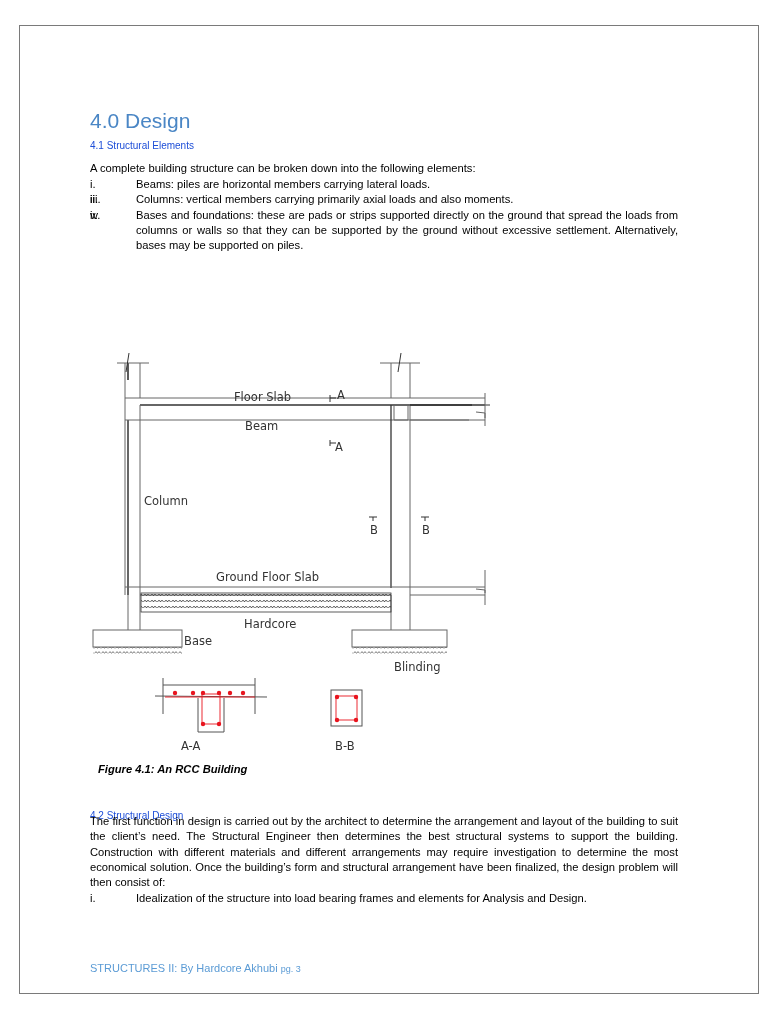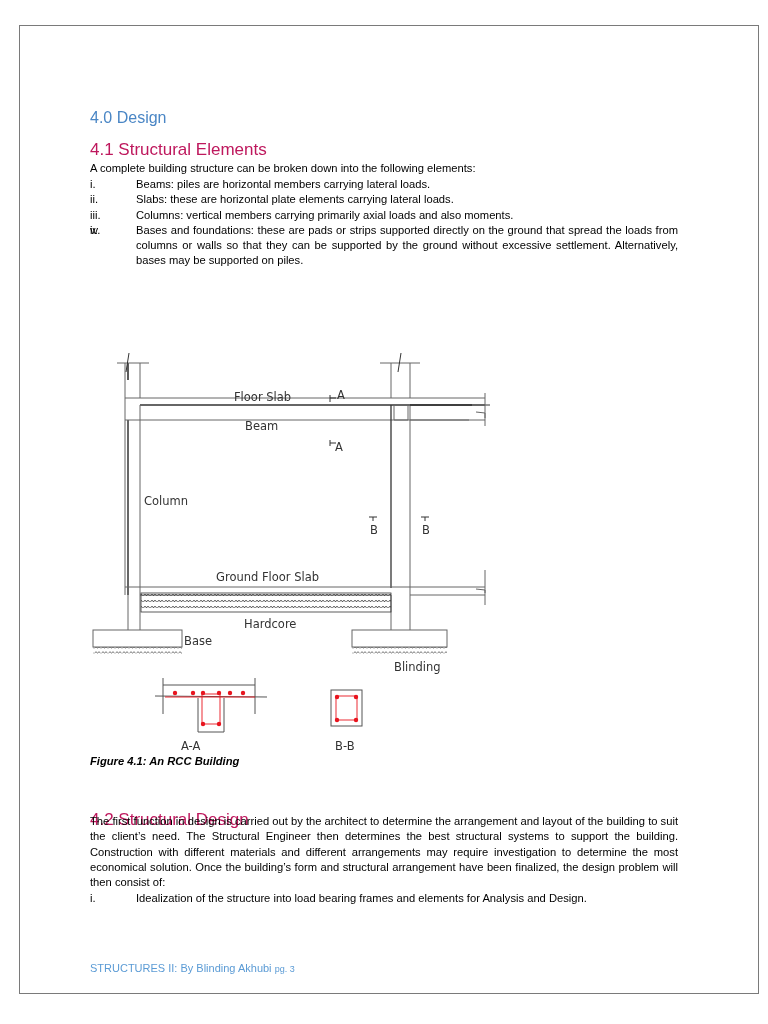--- a/index.html
+++ b/index.html
@@ -1,44 +1,44 @@
 <!DOCTYPE html>
 <html><head>
   <meta charset="utf-8">
   <style>
     html, body { margin: 0; padding: 0; background: #ffffff; }
     body { width: 768px; height: 1024px; position: relative; overflow: hidden;
       font-family: "Liberation Sans", sans-serif; color: #000; }
     .page { position: absolute; left: 19px; top: 25px; width: 740px; height: 969px;
       border: 1.5px solid #7a7a7a; box-sizing: border-box; background: #fff; }
-    .h1 { position: absolute; left: 90px; top: 109px; font-size: 16px; color: #4a86c5; margin: 0; font-weight: normal; }
-    .h2 { position: absolute; left: 90px; font-size: 17px; color: #be185d; margin: 0; font-weight: normal; }
+    .h1 { position: absolute; left: 90px; top: 109px; font-size: 21px; color: #4a86c5; margin: 0; font-weight: normal; }
+    .h2 { position: absolute; left: 90px; font-size: 10px; color: #1d4ed8; margin: 0; font-weight: normal; }
     .p { position: absolute; left: 90px; width: 588px; font-size: 11.2px; line-height: 15.3px; margin: 0; }
     .justify { text-align: justify; text-align-last: left; }
     ol.roman { position: absolute; left: 90px; width: 588px; margin: 0; padding: 0; list-style: none; font-size: 11.2px; line-height: 15.3px; }
     ol.roman li { position: relative; padding-left: 46px; text-align: justify; text-align-last: left; }
     ol.roman li .num { position: absolute; left: 0; width: 28px; text-align: right; }
-    .caption { position: absolute; left: 90px; top: 755px; font-size: 11.2px; font-weight: bold; font-style: italic; margin: 0; }
+    .caption { position: absolute; left: 90px; top: 755px; font-size: 11.2px; font-weight: bold; font-style: italic; margin: 8px; }
     .footer { position: absolute; left: 90px; top: 962px; font-size: 11px; color: #5b9bd5; margin: 0; }
     .footer .pg { font-size: 9px; }
     svg.figure { position: absolute; left: 80px; top: 340px; }
     svg text { font-family: "DejaVu Sans", sans-serif; font-size: 11.5px; fill: #333; }
   </style>
 </head>
 <body>
 
 <div class="page"></div>
 
 <h1 class="h1">4.0 Design</h1>
 <h2 class="h2" style="top:140px;">4.1 Structural Elements</h2>
 <p class="p" style="top:161px;">A complete building structure can be broken down into the following elements:</p>
 
 <ol class="roman" style="top:177px;">
   <li><span class="num">i.</span><span>Beams: piles are horizontal members carrying lateral loads.</span></li>
-  <li><span class="num">ii.</span><span>Slabs: these are horizontal plate elements carrying lateral loads.</span></li>
+  <li><span class="num">ii.</span></li>
   <li><span class="num">iii.</span><span>Columns: vertical members carrying primarily axial loads and also moments.</span></li>
   <li><span class="num">iv.</span></li>
   <li><span class="num">v.</span><span>Bases and foundations: these are pads or strips supported directly on the ground that spread the loads from columns or walls so that they can be supported by the ground without excessive settlement. Alternatively, bases may be supported on piles.</span></li>
 </ol>
 
 <svg class="figure" width="420" height="420" viewBox="0 0 420 420">
   <defs>
     <pattern id="hardcore" width="7" height="6" patternUnits="userSpaceOnUse">
       <path d="M0.5 4 Q2 0.5 3.5 4 M3.5 4 Q5 0.5 6.5 4" stroke="#333" stroke-width="0.8" fill="none"></path>
     </pattern>
@@ -156,13 +156,13 @@
 </svg>
 
 <p class="caption">Figure 4.1: An RCC Building</p>
 
 <h2 class="h2" style="top:794px;margin-top:16px;">4.2 Structural Design</h2>
 <p class="p justify" style="top:814px;">The first function in design is carried out by the architect to determine the arrangement and layout of the building to suit the client’s need. The Structural Engineer then determines the best structural systems to support the building. Construction with different materials and different arrangements may require investigation to determine the most economical solution. Once the building’s form and structural arrangement have been finalized, the design problem will then consist of:</p>
 <ol class="roman" style="top:891px;">
   <li><span class="num">i.</span><span>Idealization of the structure into load bearing frames and elements for Analysis and Design.</span></li>
 </ol>
 
-<p class="footer"><span>STRUCTURES II: By Blinding Akhubi</span> <span class="pg">pg. 3</span></p>
+<p class="footer"><span>STRUCTURES II: By Hardcore Akhubi</span> <span class="pg">pg. 3</span></p>
 
 </body></html>

